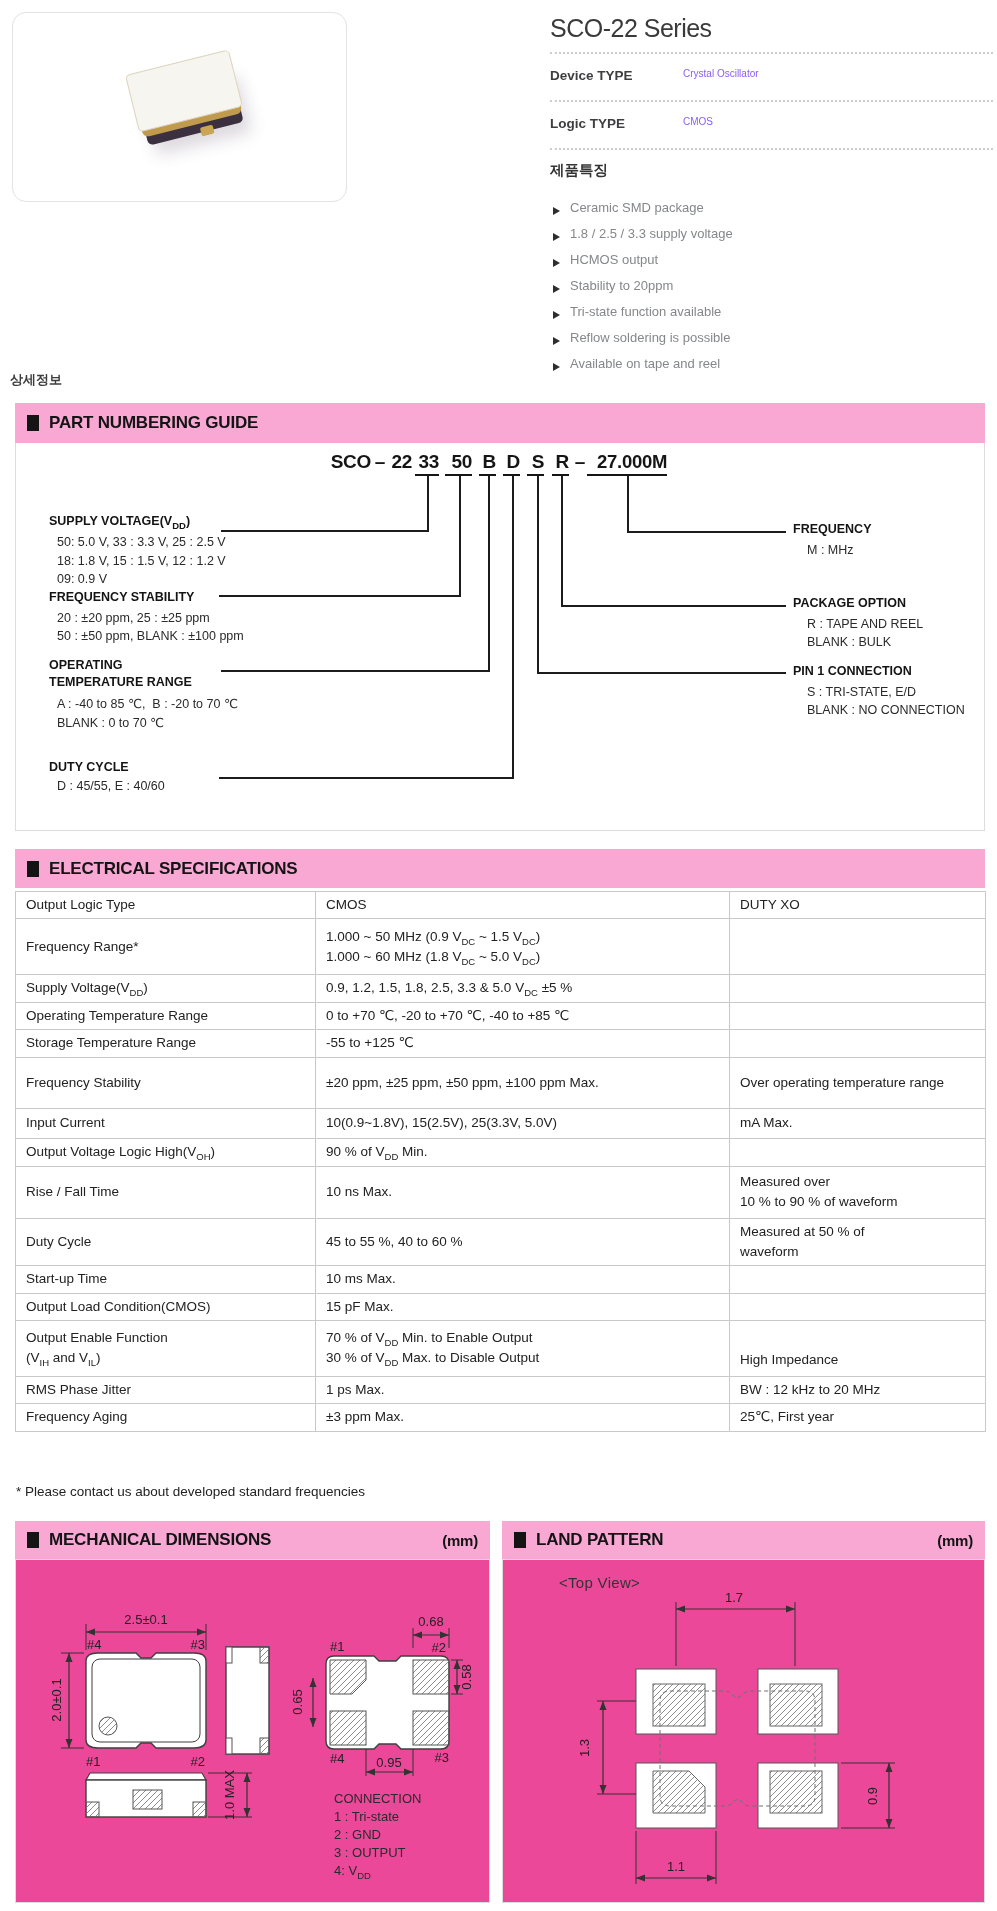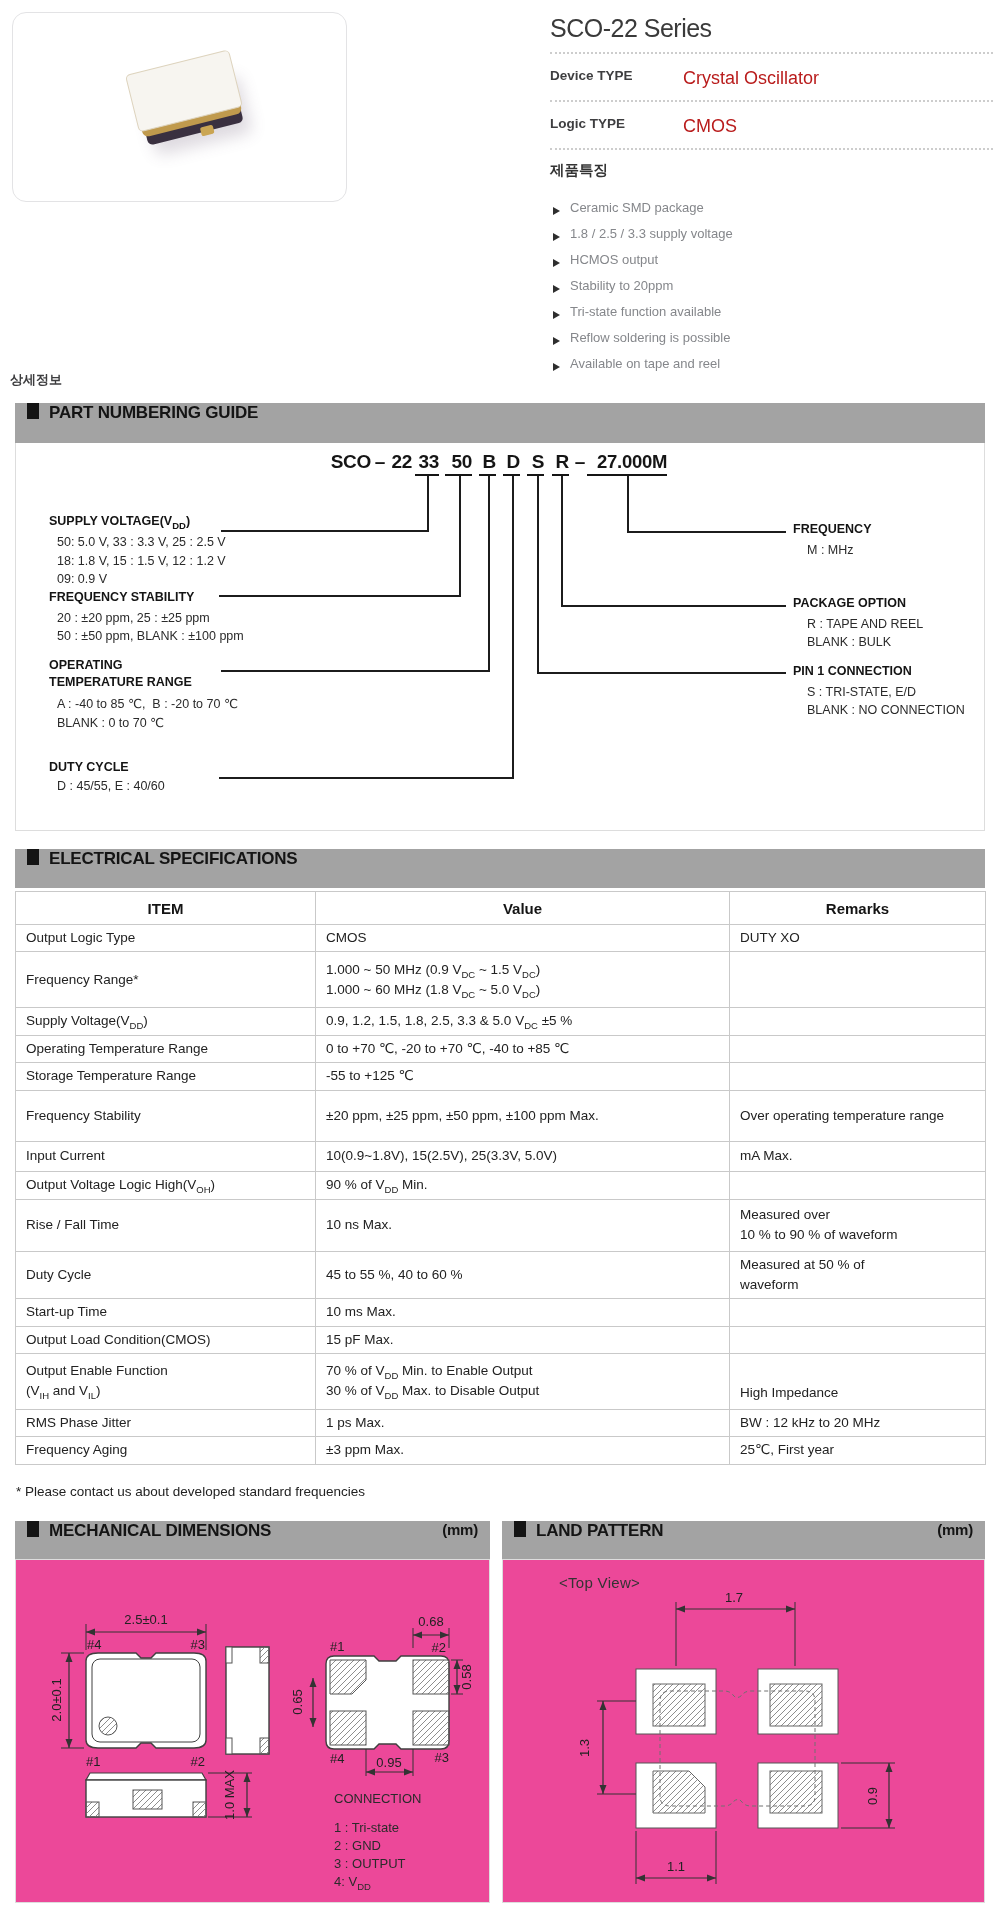--- a/index.html
+++ b/index.html
@@ -12,29 +12,29 @@
   .chip{position:absolute;left:118px;top:46px;width:112px;height:84px;transform:rotate(-14deg)}
   .c-body{position:absolute;left:8px;top:18px;width:98px;height:58px;background:#3a3040;border-radius:5px;box-shadow:6px 12px 16px rgba(90,70,100,.2)}
   .c-gold{position:absolute;left:5px;top:9px;width:102px;height:58px;background:#c09a4d;border-radius:6px}
   .c-lid{position:absolute;left:2px;top:2px;width:105px;height:57px;background:#f7f5f0;border-radius:5px;border:1px solid #ddd3bd}
   .c-tab{position:absolute;left:62px;top:71px;width:13px;height:9px;background:#caa553;border-radius:2px}
 
   
   .title{position:absolute;left:550px;top:14px;font-size:25px;color:#3a3a3a;letter-spacing:-0.5px}
   .dot{position:absolute;left:550px;width:443px;border-top:2px dotted #cdcdcd}
   .kv-label{position:absolute;left:550px;font-size:13.5px;font-weight:bold;color:#3e3e40}
-  .kv-value{position:absolute;left:683px;font-size:18px;color:#b91c1c}
+  .kv-value{position:absolute;left:683px;font-size:10px;color:#8b5cf6}
   .feat-title{position:absolute;left:550px;top:161px;font-size:14.5px;font-weight:bold;color:#333}
   .feat{position:absolute;left:553px;display:flex;align-items:flex-end;height:18px}
   .tri{width:0;height:0;border-left:7px solid #2e2e2e;border-top:4.5px solid transparent;border-bottom:4.5px solid transparent;margin-right:10px}
   .ftext{font-size:13px;color:#85878b}
   .detail{position:absolute;left:10px;top:371px;font-size:13px;font-weight:700;color:#3d3d3f}
 
   
-  .secbar{position:absolute;background:#a3a3a3;display:flex;padding:0 12px;box-sizing:border-box;font-weight:bold;font-size:17px;color:#141414;letter-spacing:-0.2px}
+  .secbar{position:absolute;background:#f9a8d4;display:flex;align-items:center;padding:0 12px;box-sizing:border-box;font-weight:bold;font-size:17px;color:#141414;letter-spacing:-0.2px}
   .sq{width:12px;height:16px;background:#141414;margin-right:10px;flex:none}
   .unit{margin-left:auto;font-size:15px}
 
   
   .pngbody{position:absolute;left:15px;top:443px;width:970px;height:388px;border:1px solid #ddd;border-top:none;box-sizing:border-box;background:#fff}
   .seg{position:absolute;top:8px;height:25px;font-size:19px;font-weight:bold;color:#151515;text-align:right;letter-spacing:-0.3px;box-sizing:border-box}
   .seg.u{border-bottom:2.5px solid #151515}
   .seg.big{font-size:18.5px}
   .ln{position:absolute;background:#1c1c1c}
   .pn-title{position:absolute;font-size:12.5px;font-weight:bold;color:#141414;line-height:17px;white-space:pre}
@@ -45,21 +45,21 @@
   .spec th{border:1px solid #c9c9c9;font-size:15px;font-weight:bold;text-align:center;color:#141414;height:30px;background:#fff}
   .spec td{border:1px solid #c9c9c9;font-size:13.5px;color:#222;padding:3px 10px;vertical-align:middle;line-height:1.5;background:#fff}
   .spec td.vb{vertical-align:bottom;padding-bottom:6px}
   sub{font-size:9.5px;line-height:0}
   .footnote{position:absolute;left:16px;top:1484px;font-size:13.5px;color:#222}
 
   
   .panel{position:absolute;top:1559px;height:344px;border:1px solid #ddd;box-sizing:border-box;background:#ec4899}
   svg text{font-size:13px;fill:#222;font-family:"Liberation Sans","DejaVu Sans",sans-serif}
   .conn{position:absolute;left:318px;top:230px;font-size:13px;color:#2b2b2b;line-height:18px}
-  .conn-t{margin-bottom:11px}
+  .conn-t{margin-bottom:0}
   .tv-label{position:absolute;left:56px;top:14px;font-size:15px;color:#333;letter-spacing:0.3px}
 </style>
 </head>
 <body>
 
 <div id="page">
 
   <div class="card">
     <div class="chip">
       <div class="c-body"></div>
@@ -175,25 +175,20 @@
     <span>ELECTRICAL SPECIFICATIONS</span>
   </div>
 
   <table class="spec">
     <colgroup>
         <col style="width:300px">
         <col style="width:414px">
         <col style="width:256px">
       </colgroup>
     <tbody>
-        <tr>
-      <th>ITEM</th>
-      <th>Value</th>
-      <th>Remarks</th>
-    </tr>
     <tr style="height:22px">
           <td>Output Logic Type</td>
           <td>CMOS</td>
           <td>DUTY XO</td>
         </tr>
     <tr style="height:56px">
           <td>Frequency Range*</td>
           <td>1.000 ~ 50 MHz (0.9 V<sub>DC</sub> ~ 1.5 V<sub>DC</sub>)<br>1.000 ~ 60 MHz (1.8 V<sub>DC</sub> ~ 5.0 V<sub>DC</sub>)</td>
           <td></td>
         </tr>

